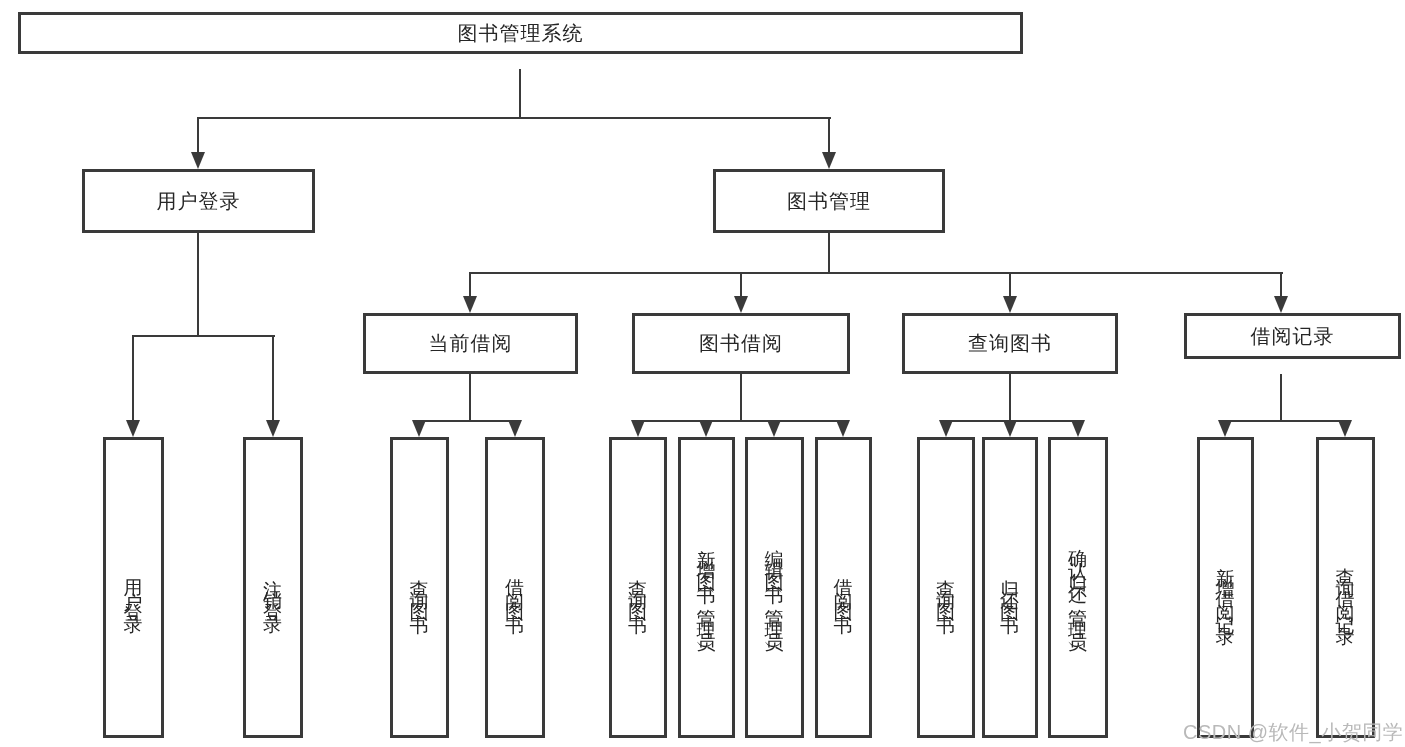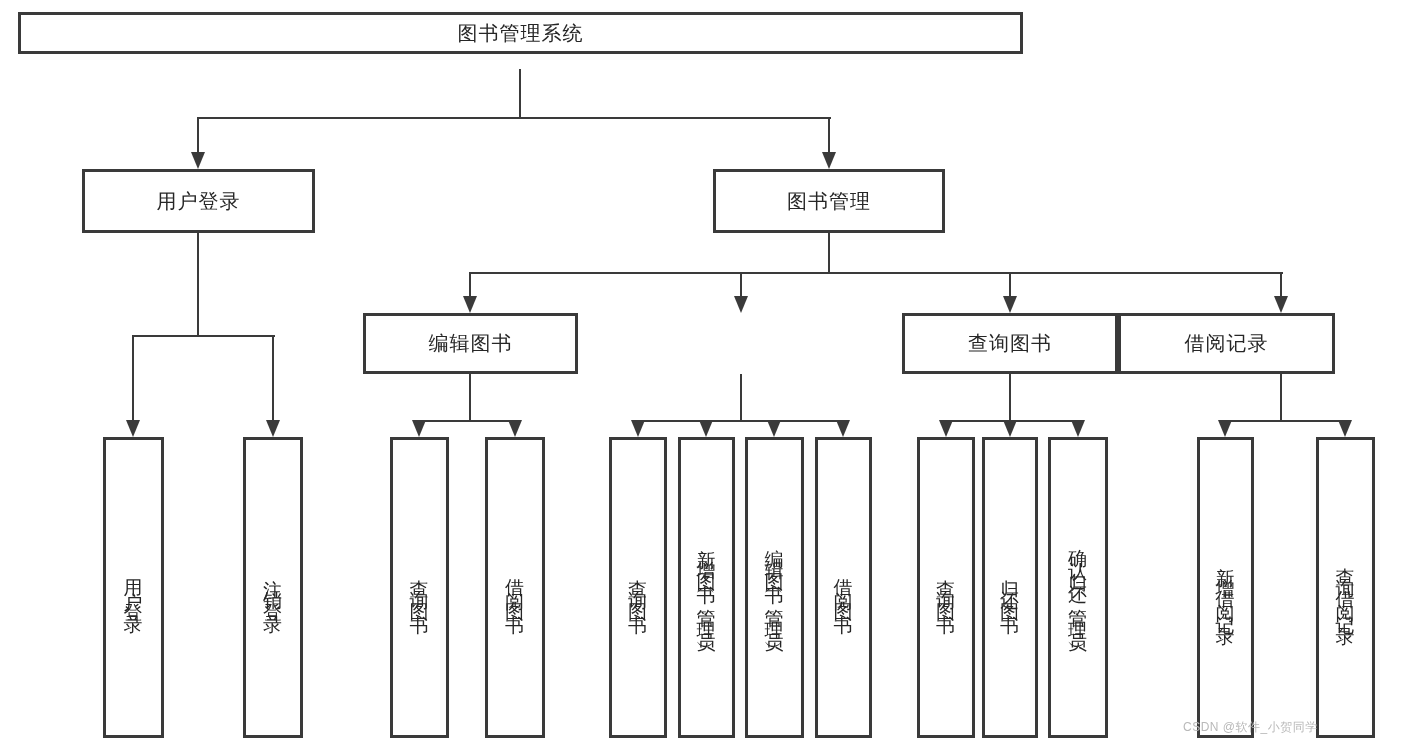--- a/index.html
+++ b/index.html
@@ -46,21 +46,21 @@
   .arrow{
     position:absolute;
     width:0;height:0;
     border-left:7px solid transparent;
     border-right:7px solid transparent;
     border-top:17px solid var(--line);
   }
   .watermark{
     position:absolute;
     left:1183px;top:719px;
-    font-size:12px;
+    font-size:20px;
     color:var(--wm);
     letter-spacing:0.5px;
     z-index:10;
     white-space:nowrap;
   }
 </style>
 </head>
 <body>
 
 <div class="canvas">
@@ -112,26 +112,27 @@
   <div class="hline" style="left:1224px;top:420px;width:123px;"></div>
   <div class="arrow" style="left:1218px;top:420px;"></div>
   <div class="arrow" style="left:1338px;top:420px;"></div>
 
   <div class="node" style="left:18px;top:12px;width:1005px;height:42px;">图书管理系统</div>
 
   <div class="node" style="left:82px;top:169px;width:233px;height:64px;">用户登录</div>
 
   <div class="node" style="left:713px;top:169px;width:232px;height:64px;">图书管理</div>
 
-  <div class="node" style="left:363px;top:313px;width:215px;height:61px;">编辑图书</div>
+  <div class="node" style="left:363px;top:313px;width:215px;height:61px;">当前借阅</div>
 
+  <div class="node" style="left:632px;top:313px;width:218px;height:61px;">图书借阅</div>
 
   <div class="node" style="left:902px;top:313px;width:216px;height:61px;">查询图书</div>
 
-  <div class="node" style="left:1118px;top:313px;width:217px;height:61px;">借阅记录</div>
+  <div class="node" style="left:1184px;top:313px;width:217px;height:46px;">借阅记录</div>
 
   <div class="node leaf" style="left:103px;top:437px;width:61px;height:301px;">
     <span class="vtext">用户登录</span>
   </div>
   <div class="node leaf" style="left:243px;top:437px;width:60px;height:301px;">
     <span class="vtext">注销登录</span>
   </div>
 
   <div class="node leaf" style="left:390px;top:437px;width:59px;height:301px;">
     <span class="vtext">查询图书</span>

